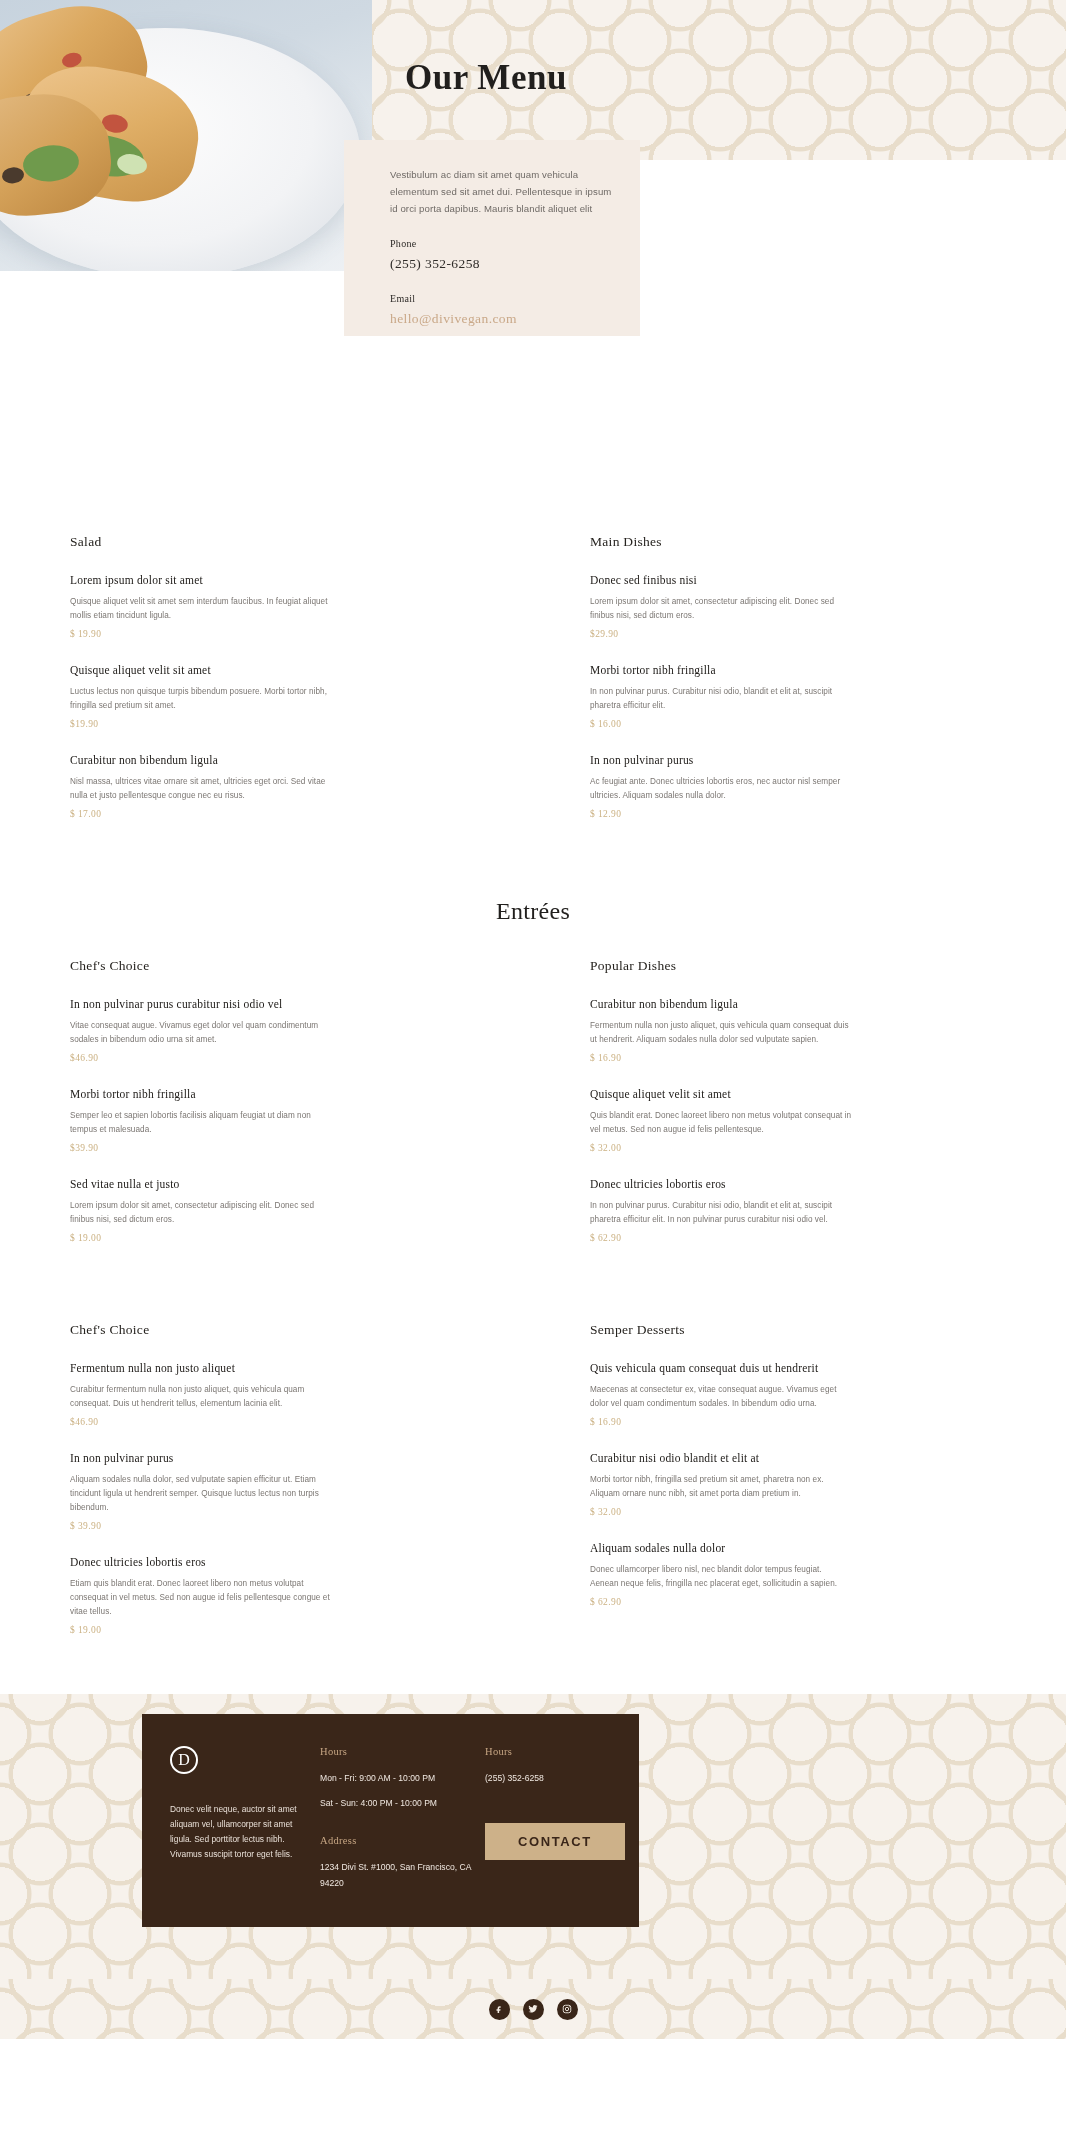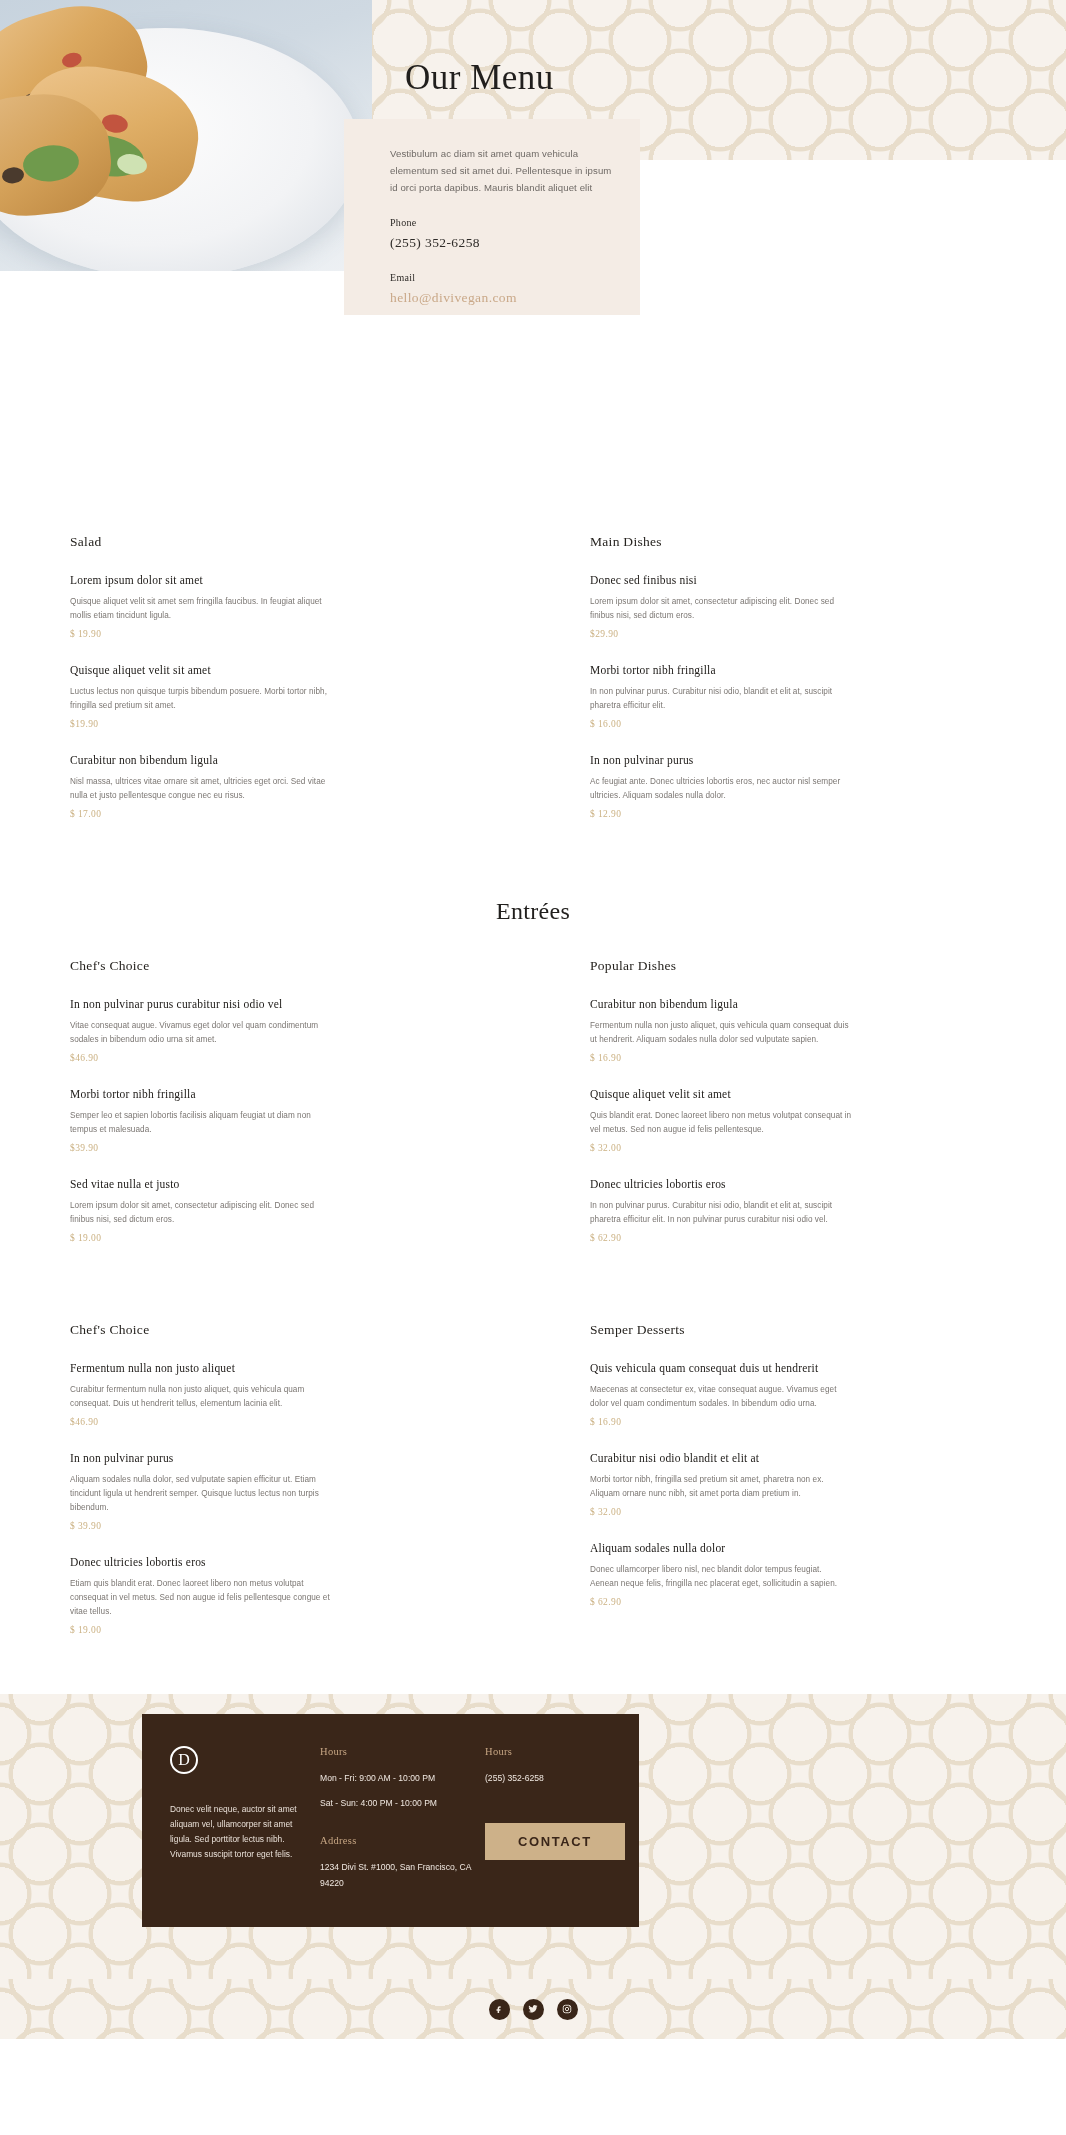--- a/index.html
+++ b/index.html
@@ -48,24 +48,24 @@
         background: linear-gradient(150deg,#e3bb84 0%, #d4a159 55%, #bd8740 100%); transform: rotate(-6deg); }
   .fill { position: absolute; border-radius: 50%; }
   .f-green { background: #6f9a4c; }
   .f-dark  { background: #4a3a2d; }
   .f-red   { background: #c2543f; }
   .f-pale  { background: #cfe2b3; }
 
   .menu-title {
     position: absolute; left: 405px; top: 58px;
     font-family: "Liberation Serif", serif;
-    font-size: 35px; letter-spacing: 0.5px; color: #211f1d; font-weight: 400;
+    font-size: 35px; letter-spacing: 0.5px; color: #211f1d; font-weight: 700;
   }
   .contact-card {
-    position: absolute; left: 344px; top: 119px; width: 296px; height: 196px;
+    position: absolute; left: 344px; top: 140px; width: 296px; height: 196px;
     background: #f4ece5; padding: 26px 28px 4px 46px;
   }
   .cc-lead {
     font-size: 9.6px; line-height: 17px; color: #6f6a66; letter-spacing: 0.1px;
     max-width: 225px;
   }
   .cc-label {
     font-family: "Liberation Serif", serif;
     font-size: 10px; color: #2e2b28; margin-top: 21px; letter-spacing: .3px;
   }
@@ -189,21 +189,21 @@
     </div>
   </div>
 
   <div id="sections-root">
       <div class="section" style="margin-top: 72px;">
         <div class="cols">
           <div class="col">
             <div class="col-head">Salad</div>
             <div class="item">
               <div class="item-name">Lorem ipsum dolor sit amet</div>
-              <div class="item-desc">Quisque aliquet velit sit amet sem fringilla faucibus. In feugiat aliquet mollis etiam tincidunt ligula.</div>
+              <div class="item-desc">Quisque aliquet velit sit amet sem interdum faucibus. In feugiat aliquet mollis etiam tincidunt ligula.</div>
               <div class="item-price">$ 19.90</div>
             </div>
             <div class="item">
               <div class="item-name">Quisque aliquet velit sit amet</div>
               <div class="item-desc">Luctus lectus non quisque turpis bibendum posuere. Morbi tortor nibh, fringilla sed pretium sit amet.</div>
               <div class="item-price">$19.90</div>
             </div>
             <div class="item">
               <div class="item-name">Curabitur non bibendum ligula</div>
               <div class="item-desc">Nisl massa, ultrices vitae ornare sit amet, ultricies eget orci. Sed vitae nulla et justo pellentesque congue nec eu risus.</div>

